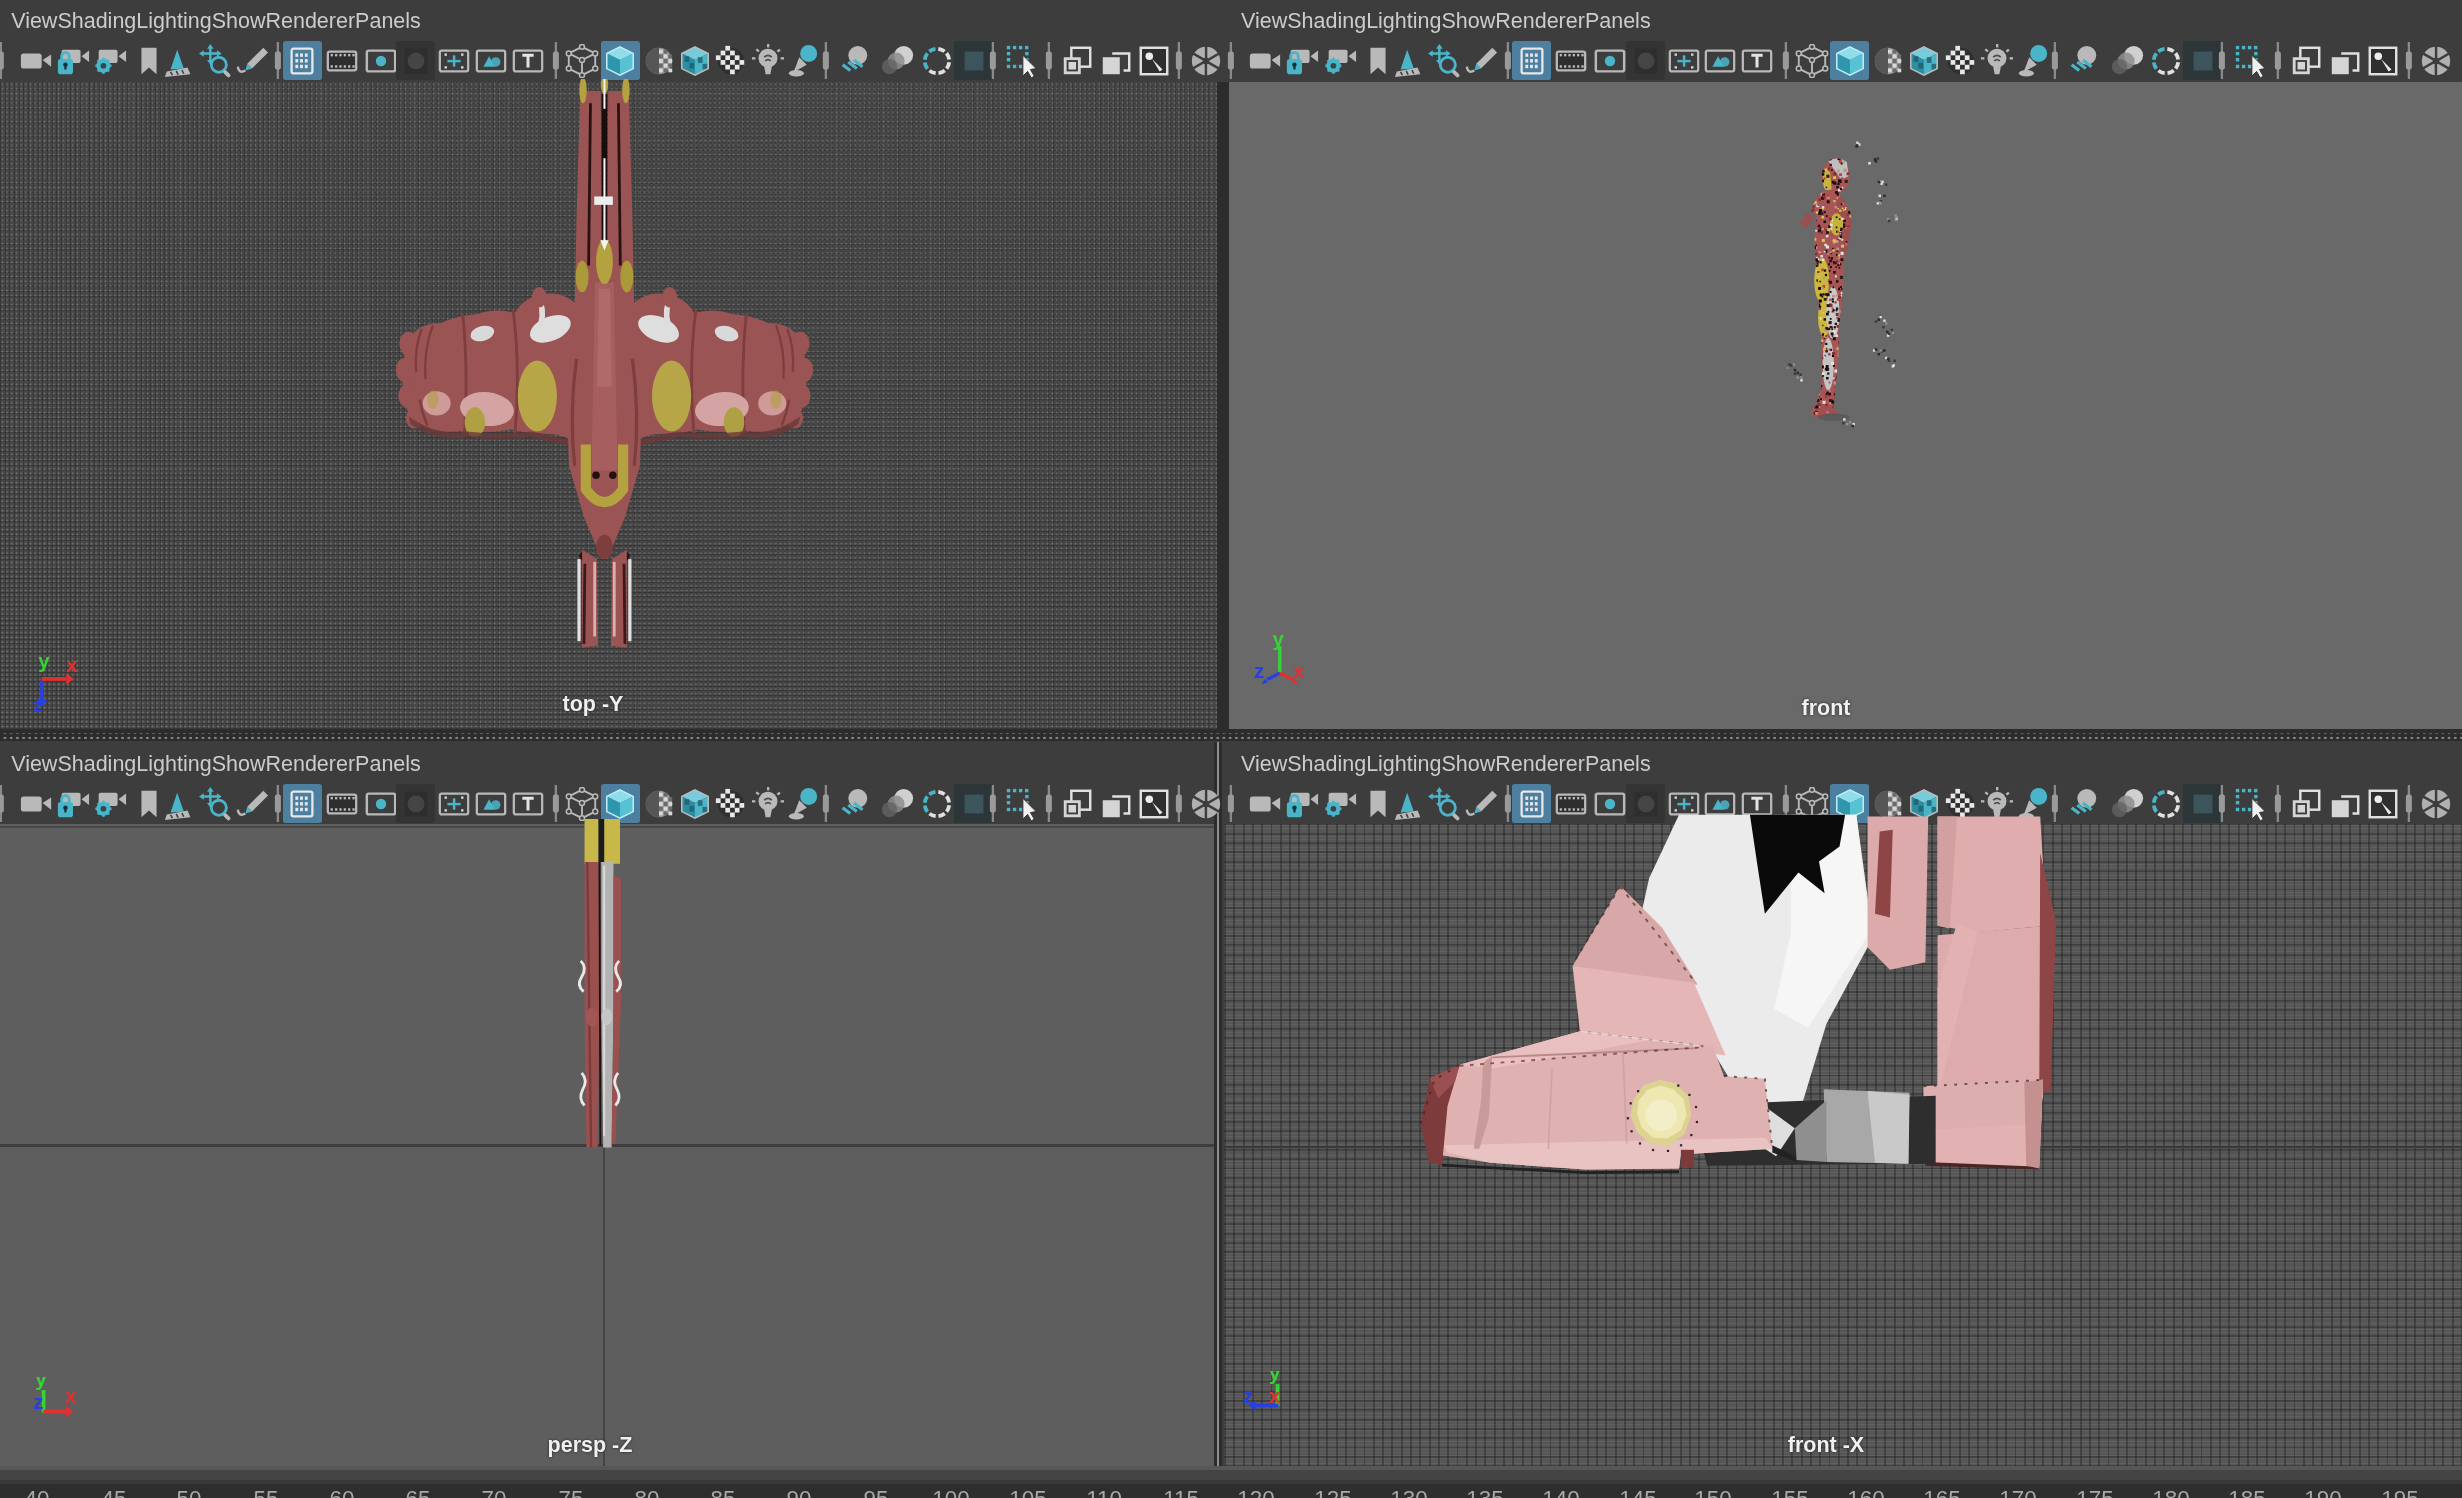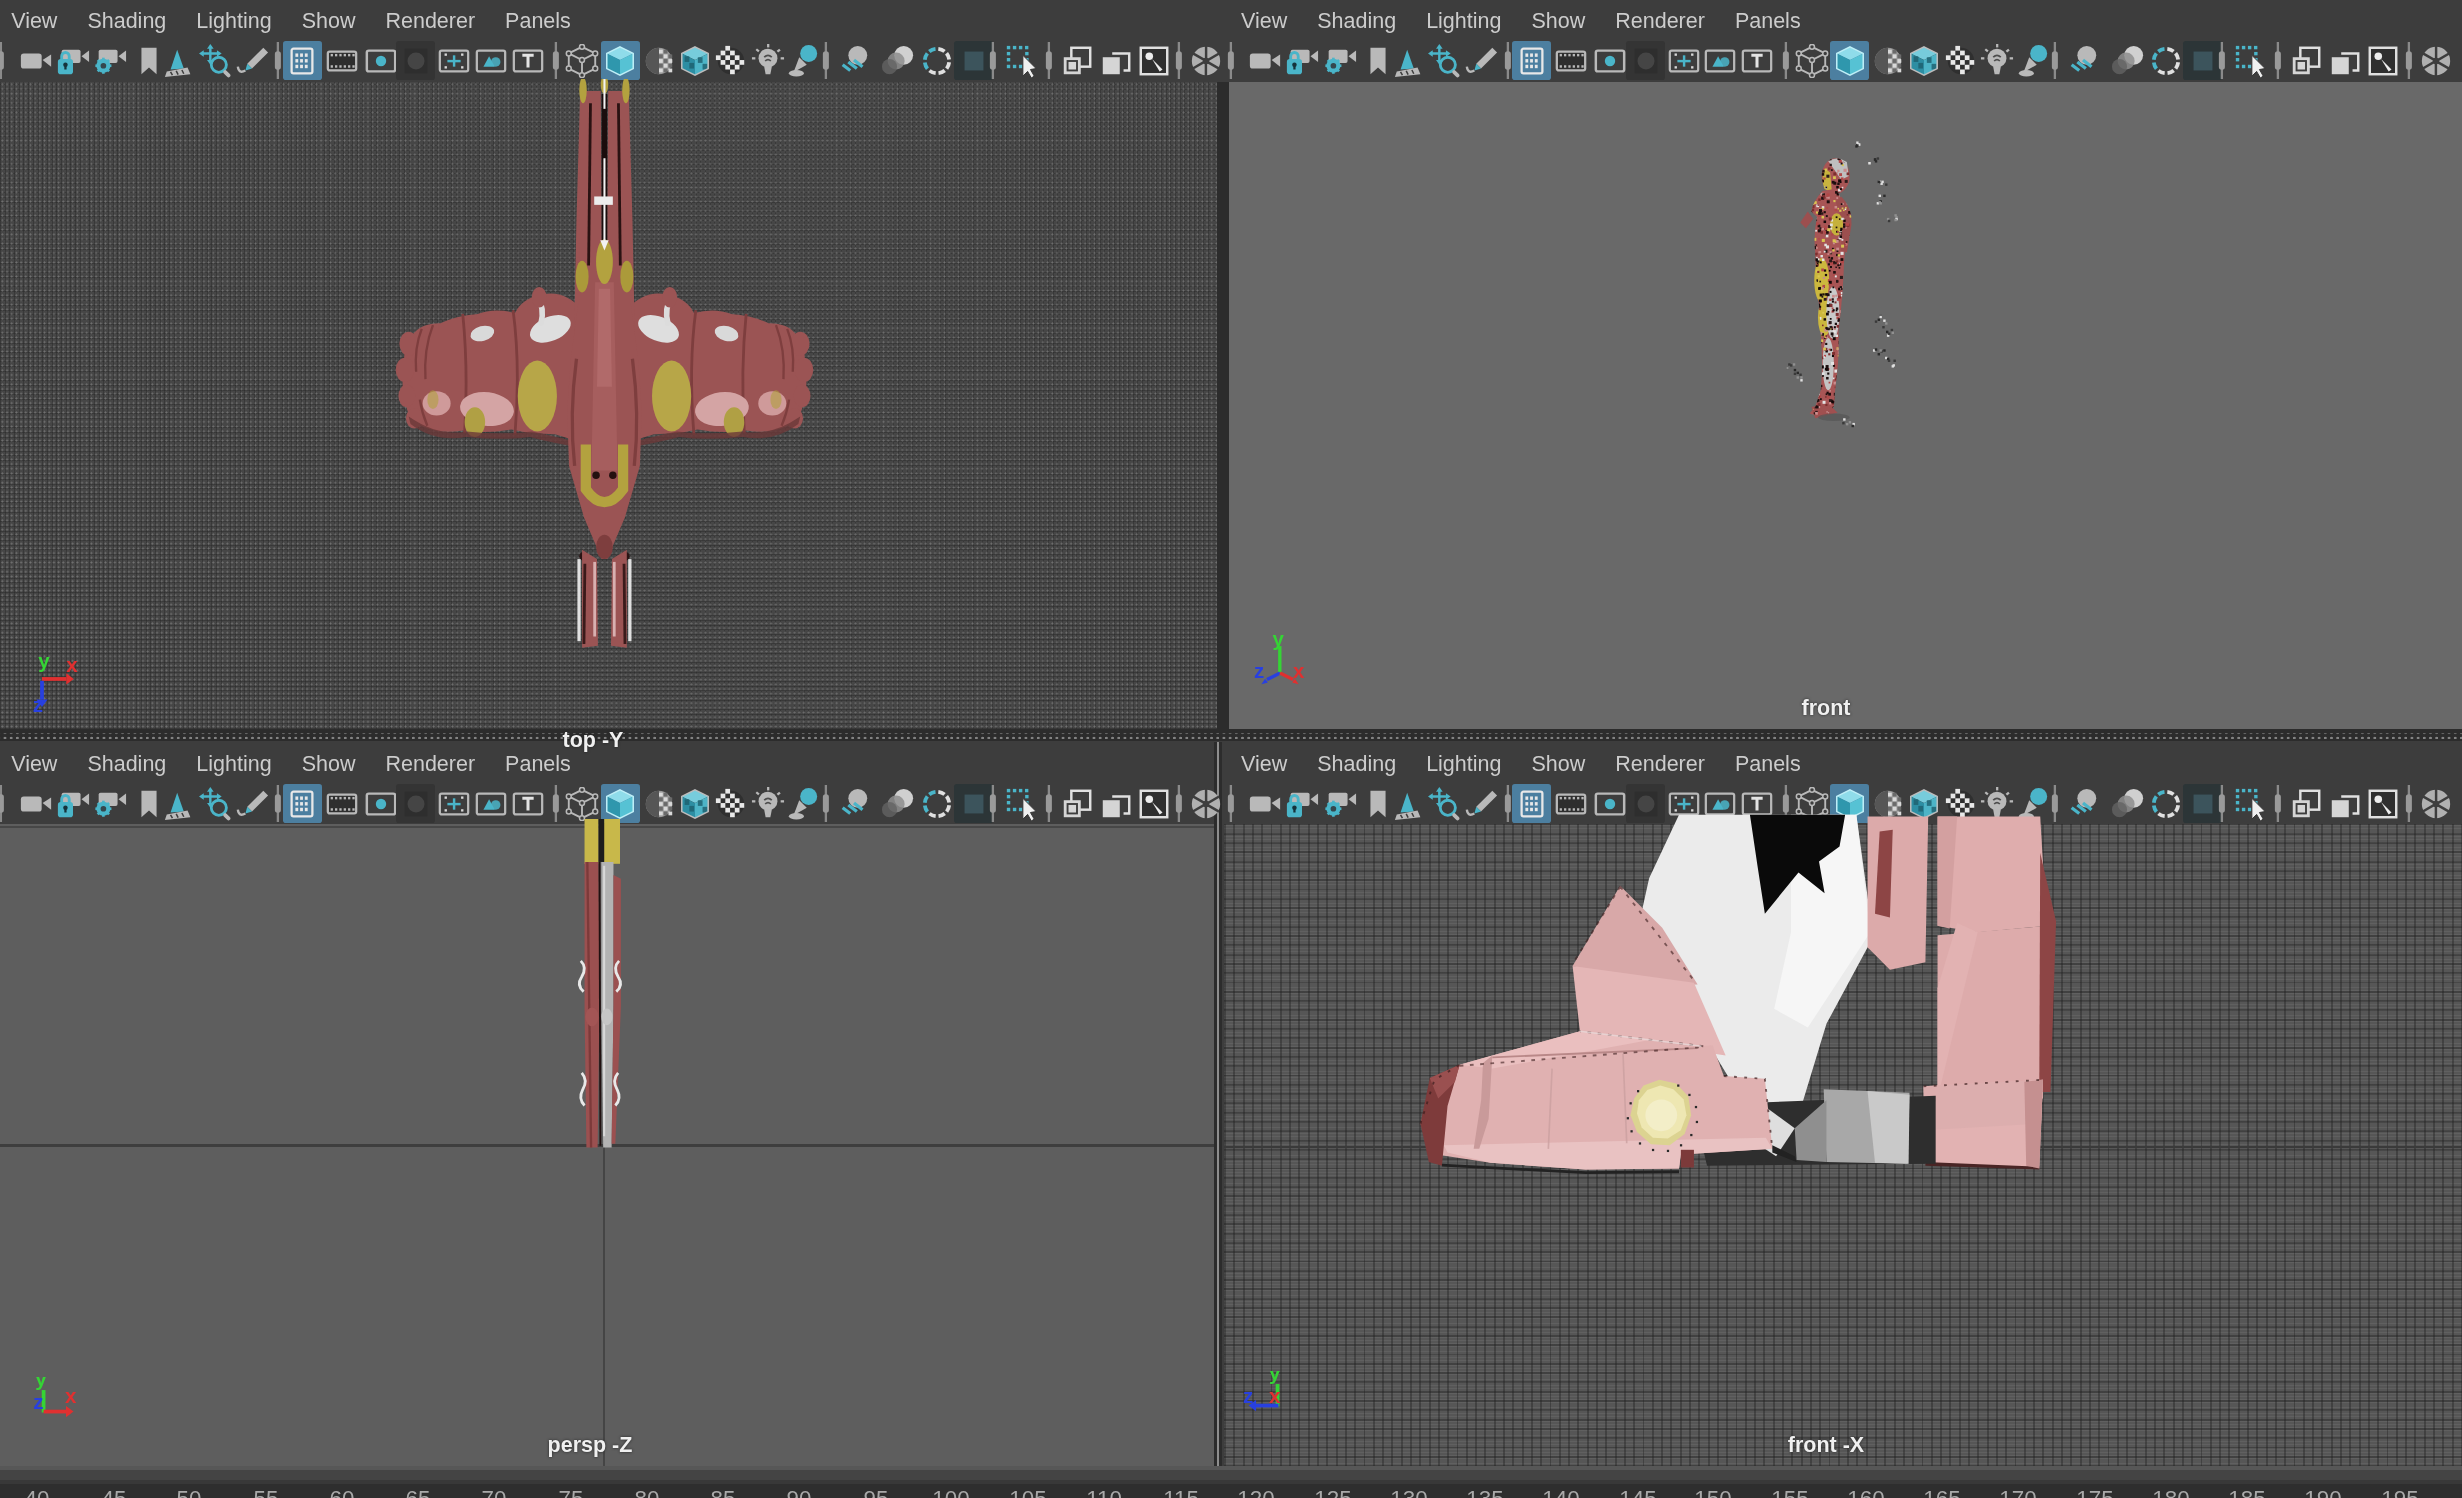--- a/index.html
+++ b/index.html
@@ -1,17 +1,17 @@
 <!DOCTYPE html>
 <html style="font-size:15px"><head><meta charset="utf-8"><style>
 * { margin:0; padding:0; box-sizing:border-box; }
 html,body { width:2462px; height:1499px; overflow:hidden; background:#3d3d3d;
   font-family:"Liberation Sans",sans-serif; }
 .abs { position:absolute; }
-.menu { position:absolute; display:flex; gap:30px; color:#cccccc; font-size:21.5px;
+.menu { position:absolute; display:flex; color:#cccccc; font-size:21.5px;
   line-height:43px; white-space:nowrap; }
 .vplabel { position:absolute; color:#f0f0f0; font-size:21.5px; font-weight:bold;
   transform:translateX(-50%); text-shadow:0 0 2.8px #222; white-space:nowrap; }
 .ax { font-size:22px; font-weight:bold; font-family:"Liberation Sans",sans-serif; }
 .tnum { position:absolute; color:#a9a9a9; font-size:22.4px; transform:translateX(-50%); }
 .gridfine { background-color:#464646; background-image:
   radial-gradient(circle, rgba(158,158,158,0.5) 0.7px, rgba(158,158,158,0) 1.3px),
   repeating-linear-gradient(0deg, rgba(38,38,38,0.42) 0 0.9px, transparent 0.9px 4.7px),
   repeating-linear-gradient(90deg, rgba(38,38,38,0.42) 0 0.9px, transparent 0.9px 4.7px);
   background-size:4.7px 4.7px, auto auto, auto auto; }
@@ -2234,21 +2234,21 @@
         <rect x="1787" y="1233" width="2.4" height="2.4"></rect>
         <rect x="1771" y="1232" width="2.4" height="2.4"></rect>
         <rect x="1757" y="1225" width="2.4" height="2.4"></rect>
         <rect x="1748" y="1212" width="2.4" height="2.4"></rect>
         <rect x="1744" y="1198" width="2.4" height="2.4"></rect>
         <rect x="1747" y="1182" width="2.4" height="2.4"></rect>
         <rect x="1755" y="1169" width="2.4" height="2.4"></rect>
       </g>
     </g>
   </svg>
-<div class="vplabel" style="left:593px;top:728px">top -Y</div>
+<div class="vplabel" style="left:593px;top:692px">top -Y</div>
 <div class="vplabel" style="left:1826px;top:696px">front</div>
 <div class="vplabel" style="left:590px;top:1433px">persp -Z</div>
 <div class="vplabel" style="left:1826px;top:1433px">front -X</div>
 <svg style="position:absolute;left:26px;top:650px;" width="60" height="71" viewBox="0 0 64 76">
     <text x="13" y="19" fill="#35d435" class="ax">y</text>
     <rect x="17" y="29" width="26" height="4" fill="#e03030"></rect>
     <path d="M43,25 l8,6 l-8,6 z" fill="#e03030"></path>
     <text x="43" y="24" fill="#e03030" class="ax">x</text>
     <rect x="15" y="33" width="4" height="20" fill="#2840e0"></rect>
     <path d="M11,53 l6,8 l6,-8 z" fill="#2840e0"></path>

